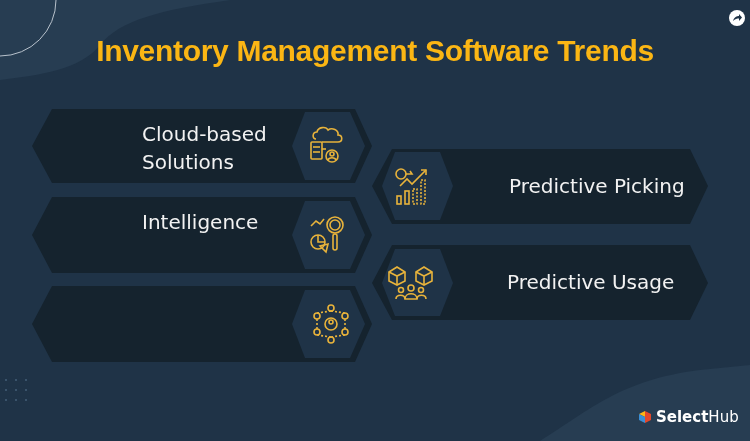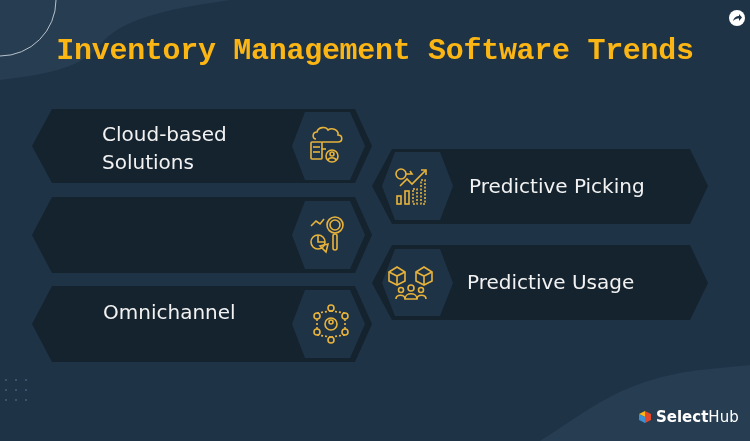--- a/index.html
+++ b/index.html
@@ -1,21 +1,21 @@
 <!DOCTYPE html>
 <html><head>
 <meta charset="utf-8">
 <style>
   html, body { margin:0; padding:0; }
   body { width:750px; height:441px; overflow:hidden; background:#1f3347; font-family:"Liberation Sans", sans-serif; position:relative; }
   .bg-svg { position:absolute; left:0; top:0; width:750px; height:441px; }
-  .title { position:absolute; left:0; width:750px; top:34px; text-align:center; color:#fbb614; font-weight:bold; font-size:30px; letter-spacing:-0.3px; font-family:Liberation Mono, monospace; }
+  .title { position:absolute; left:0; width:750px; top:34px; text-align:center; color:#fbb614; font-weight:bold; font-size:30px; letter-spacing:-0.3px; font-family:Liberation Sans, sans-serif; }
   .share { position:absolute; left:729px; top:10px; width:16px; height:16px; border-radius:50%; background:#ffffff; }
   .card-svg { position:absolute; left:0; top:0; width:750px; height:441px; }
-  .label { position:absolute; color:#f2f2f2; font-size:20px; line-height:28px; font-family:"DejaVu Sans", sans-serif; }
+  .label { position:absolute; color:#f2f2f2; font-size:20px; line-height:28px; font-family:"DejaVu Sans", sans-serif;margin-left:40px; }
   .logo { position:absolute; left:638px; top:408px; display:flex; align-items:center; gap:4px; }
   .logo-text { color:#ffffff; font-size:15px; font-family:"DejaVu Sans", sans-serif; }
   .logo-text b { font-weight:bold; }
   .dots { position:absolute; left:4px; top:378px; width:24px; height:24px; }
   .icon { position:absolute; }
 </style>
 </head>
 <body>
 
 <svg class="bg-svg" viewBox="0 0 750 441">
@@ -135,23 +135,23 @@
     <circle cx="35" cy="26" r="2.5"></circle>
       <path d="M31,35 C31,30 40,30 40,35"></path>
   </svg>
 </div>
 
 <div class="label" style="left:102px;top:120px;">
   <div>Cloud-based</div>
   <div>Solutions</div>
 </div>
 <div class="label" style="left:102px;top:208px;">
+  <div>Intelligence</div>
 </div>
 <div class="label" style="left:103px;top:298px;">
-  <div>Omnichannel</div>
 </div>
 <div class="label" style="left:469px;top:172px;">Predictive Picking</div>
 <div class="label" style="left:467px;top:268px;">Predictive Usage</div>
 
 <div class="logo">
   <svg width="14" height="14" viewBox="0 0 14 14">
     <path d="M7,1 L13,4 L13,10 L7,13 Z" fill="#e2472a"></path>
     <path d="M7,1 L1,4 L7,7 Z" fill="#fbb614"></path>
     <path d="M1,4 L7,7 L7,13 L1,10 Z" fill="#3a8fd6"></path>
   </svg>

